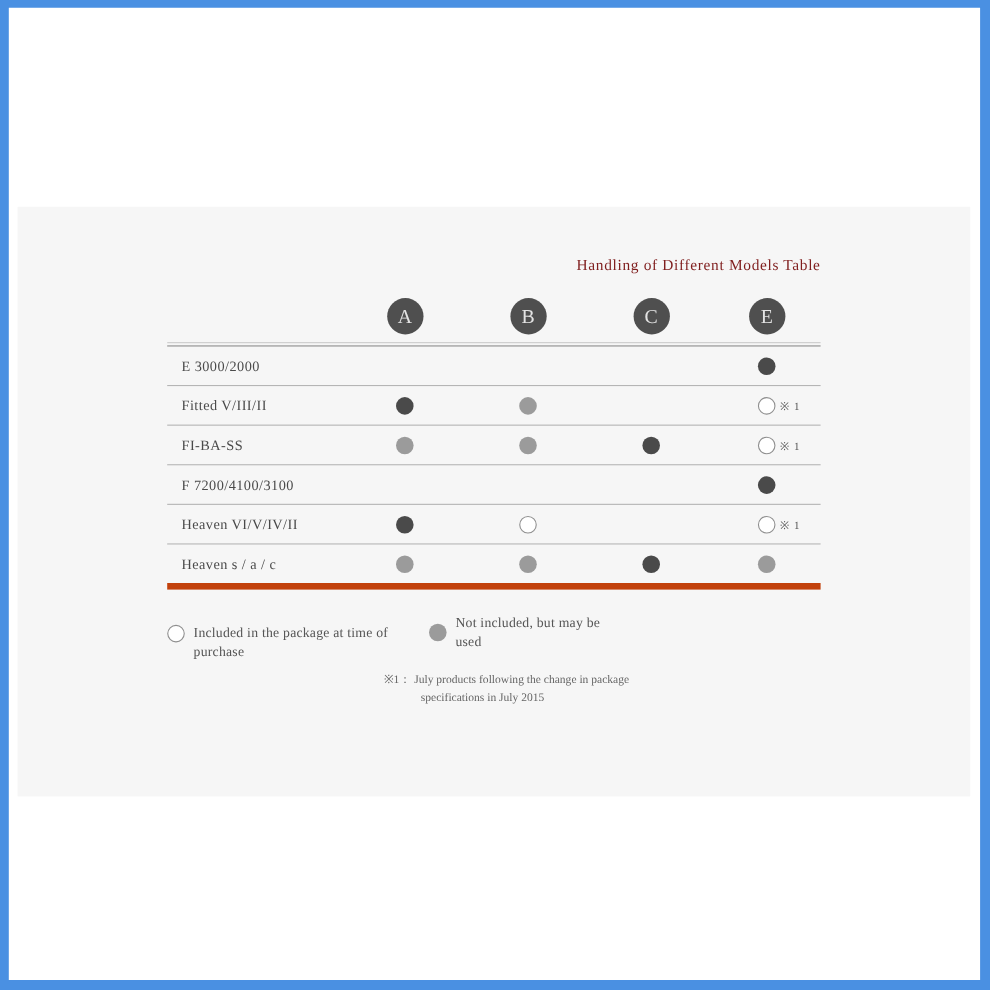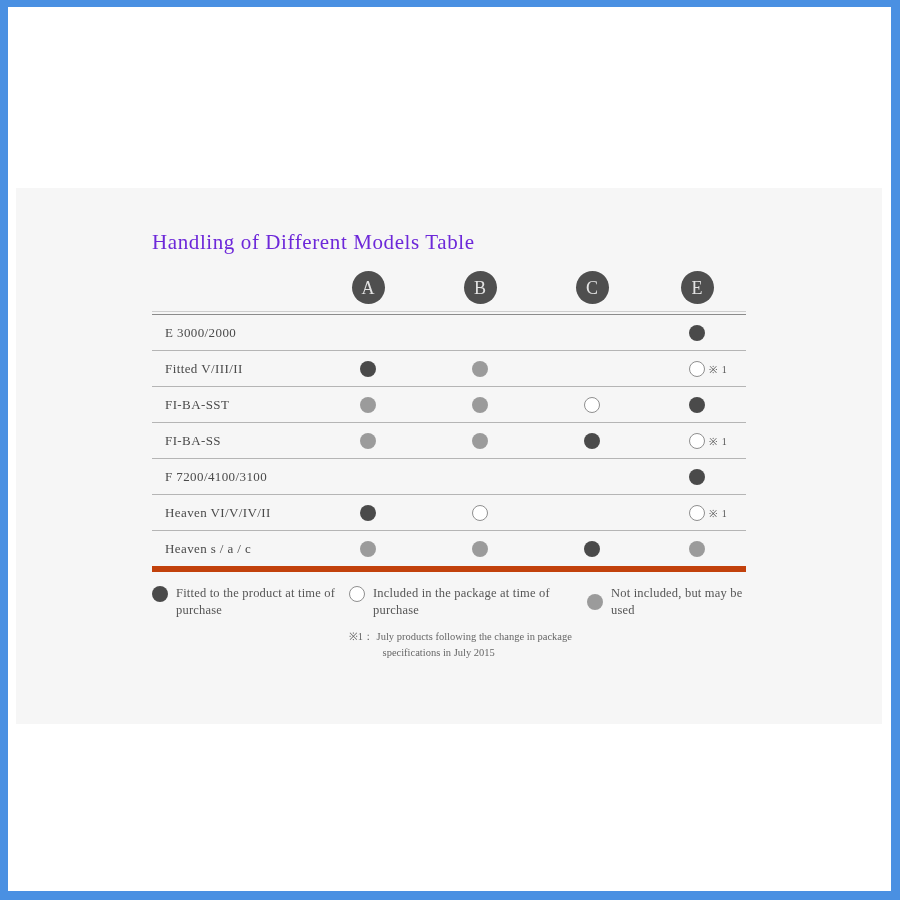--- a/index.html
+++ b/index.html
@@ -11,22 +11,22 @@
     position:absolute;inset:0;box-sizing:border-box;
     border-style:solid;border-color:#4a90e2;
     border-width:7px 9px 9px 8px;
   }
   .band{
     position:absolute;left:8px;right:9px;top:181px;height:536px;
     background:#f6f6f6;
   }
   .inner{width:594px;margin:0 auto;position:relative;}
   .title{
-    margin:43px 0 0 0;font-size:21px;font-weight:normal;color:#6d28d9;
-    text-align:left;letter-spacing:0.6px;line-height:22px;
+    margin:43px 0 0 0;font-size:14px;font-weight:normal;color:#7f1d1d;
+    text-align:right;letter-spacing:0.6px;line-height:22px;
   }
   .grid-row{
     display:grid;grid-template-columns:160px 112px 112px 112px 98px;
     align-items:center;
   }
   .thead{margin-top:18px;height:33px;}
   .col-circle-wrap{display:flex;justify-content:center;align-items:center;}
   .col-circle{
     width:33px;height:33px;border-radius:50%;background:#4f4f4f;
     color:#e3e3e3;display:flex;align-items:center;justify-content:center;
@@ -48,21 +48,21 @@
   .dot.fitted{background:#4a4a4a;}
   .dot.maybe{background:#9b9b9b;}
   .dot.included{background:#ffffff;border:1.5px solid #8f8f8f;}
   .cell-note{
     position:absolute;left:calc(50% + 12px);top:50%;transform:translateY(-50%);
     font-size:10px;color:#555;white-space:nowrap;letter-spacing:1px;
   }
   .legend{display:flex;margin-top:13px;}
   .legend-item{display:flex;align-items:flex-start;box-sizing:border-box;}
   .legend-item.l0{width:197px;}
-  .legend-item.l1{width:238px;}
+  .legend-item.l1{width:238px;margin-top:18px;}
   .legend-item.l2{flex:1;align-items:center;}
   .legend-dot{flex:0 0 auto;margin:1px 8px 0 0;}
   .legend-label{font-size:12.5px;color:#555;line-height:1.35;letter-spacing:0.2px;}
   .legend-item.l0 .legend-label{max-width:160px;}
   .legend-item.l1 .legend-label{max-width:200px;}
   .legend-item.l2 .legend-label{max-width:150px;}
   .footnote{
     margin:10px 0 0 197px;display:flex;align-items:flex-start;
     font-size:10.5px;color:#666;line-height:1.5;
   }
@@ -114,35 +114,20 @@
             <div class="cell">
               <span class="dot maybe"></span>
             </div>
             <div class="cell"></div>
             <div class="cell">
               <span class="dot included"></span>
               <span class="cell-note">※ 1</span>
             </div>
           </div>
           <div class="trow grid-row">
-            <span class="row-label">FI-BA-SST</span>
-            <div class="cell">
-              <span class="dot maybe"></span>
-            </div>
-            <div class="cell">
-              <span class="dot maybe"></span>
-            </div>
-            <div class="cell">
-              <span class="dot included"></span>
-            </div>
-            <div class="cell">
-              <span class="dot fitted"></span>
-            </div>
-          </div>
-          <div class="trow grid-row">
             <span class="row-label">FI-BA-SS</span>
             <div class="cell">
               <span class="dot maybe"></span>
             </div>
             <div class="cell">
               <span class="dot maybe"></span>
             </div>
             <div class="cell">
               <span class="dot fitted"></span>
             </div>
@@ -185,24 +170,20 @@
             <div class="cell">
               <span class="dot fitted"></span>
             </div>
             <div class="cell">
               <span class="dot maybe"></span>
             </div>
           </div>
         </div>
 
       <div class="legend">
-          <div class="legend-item l0">
-            <span class="dot legend-dot fitted"></span>
-            <span class="legend-label">Fitted to the product at time of purchase</span>
-          </div>
           <div class="legend-item l1">
             <span class="dot legend-dot included"></span>
             <span class="legend-label">Included in the package at time of purchase</span>
           </div>
           <div class="legend-item l2">
             <span class="dot legend-dot maybe"></span>
             <span class="legend-label">Not included, but may be used</span>
           </div>
         </div>
 

